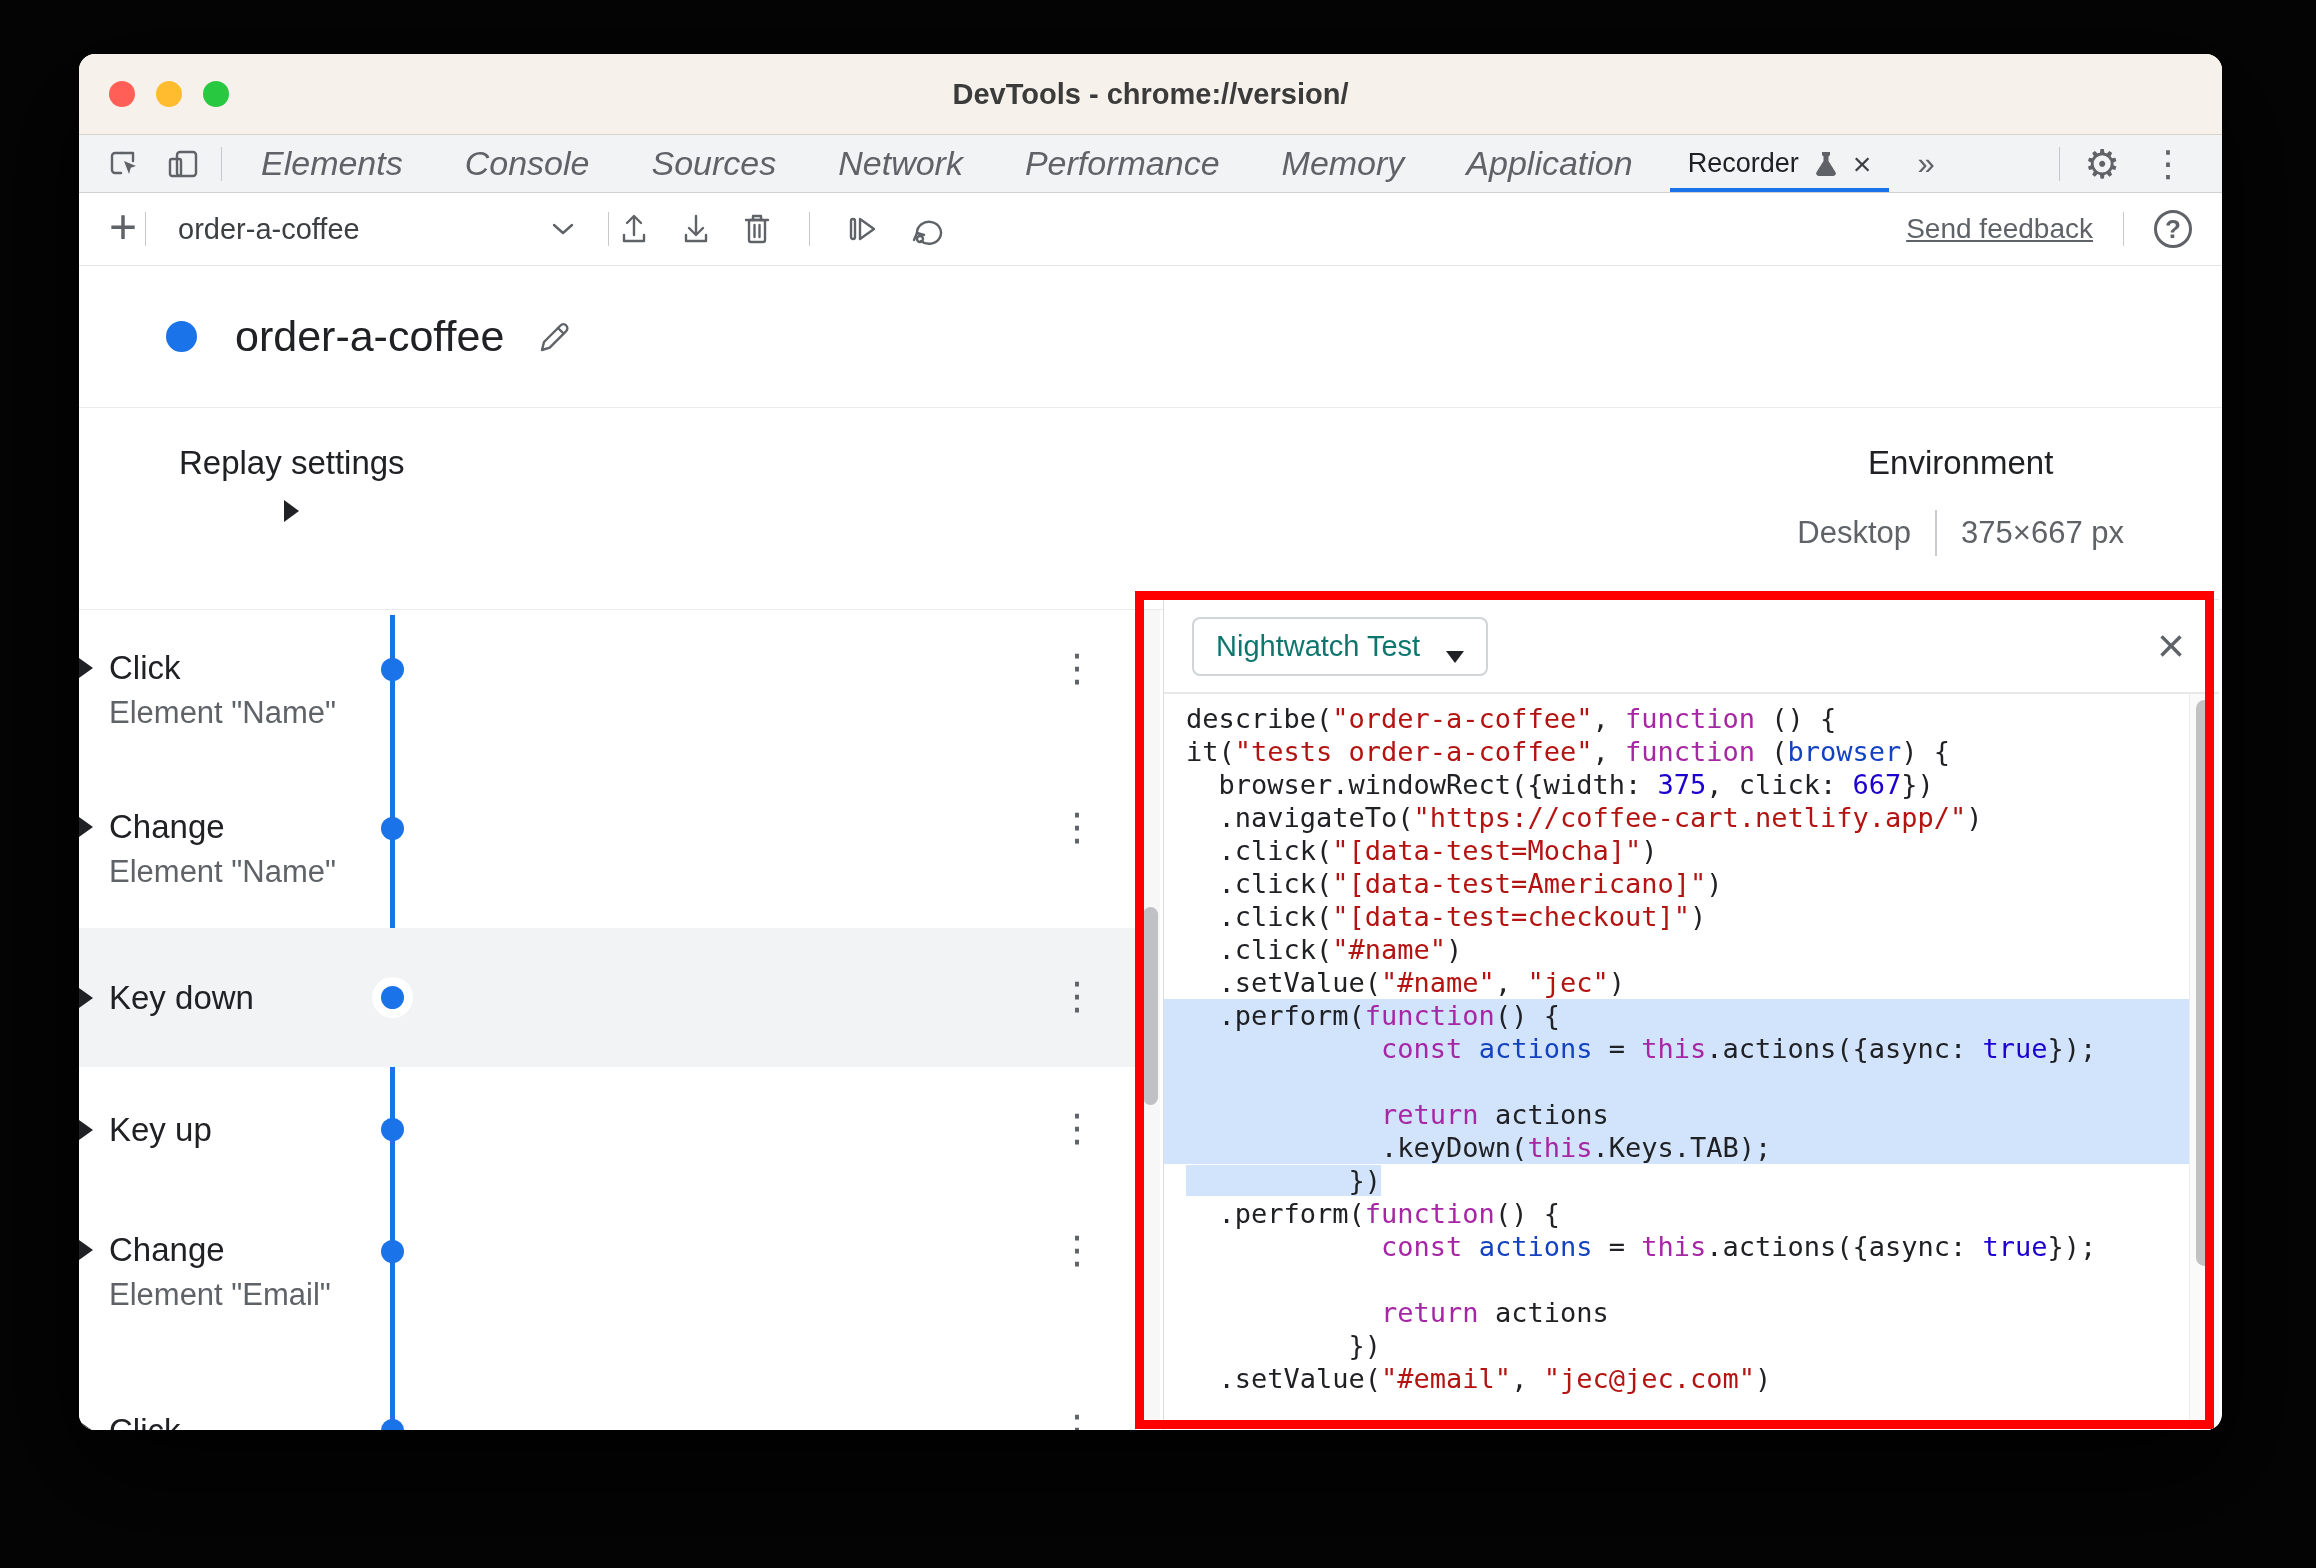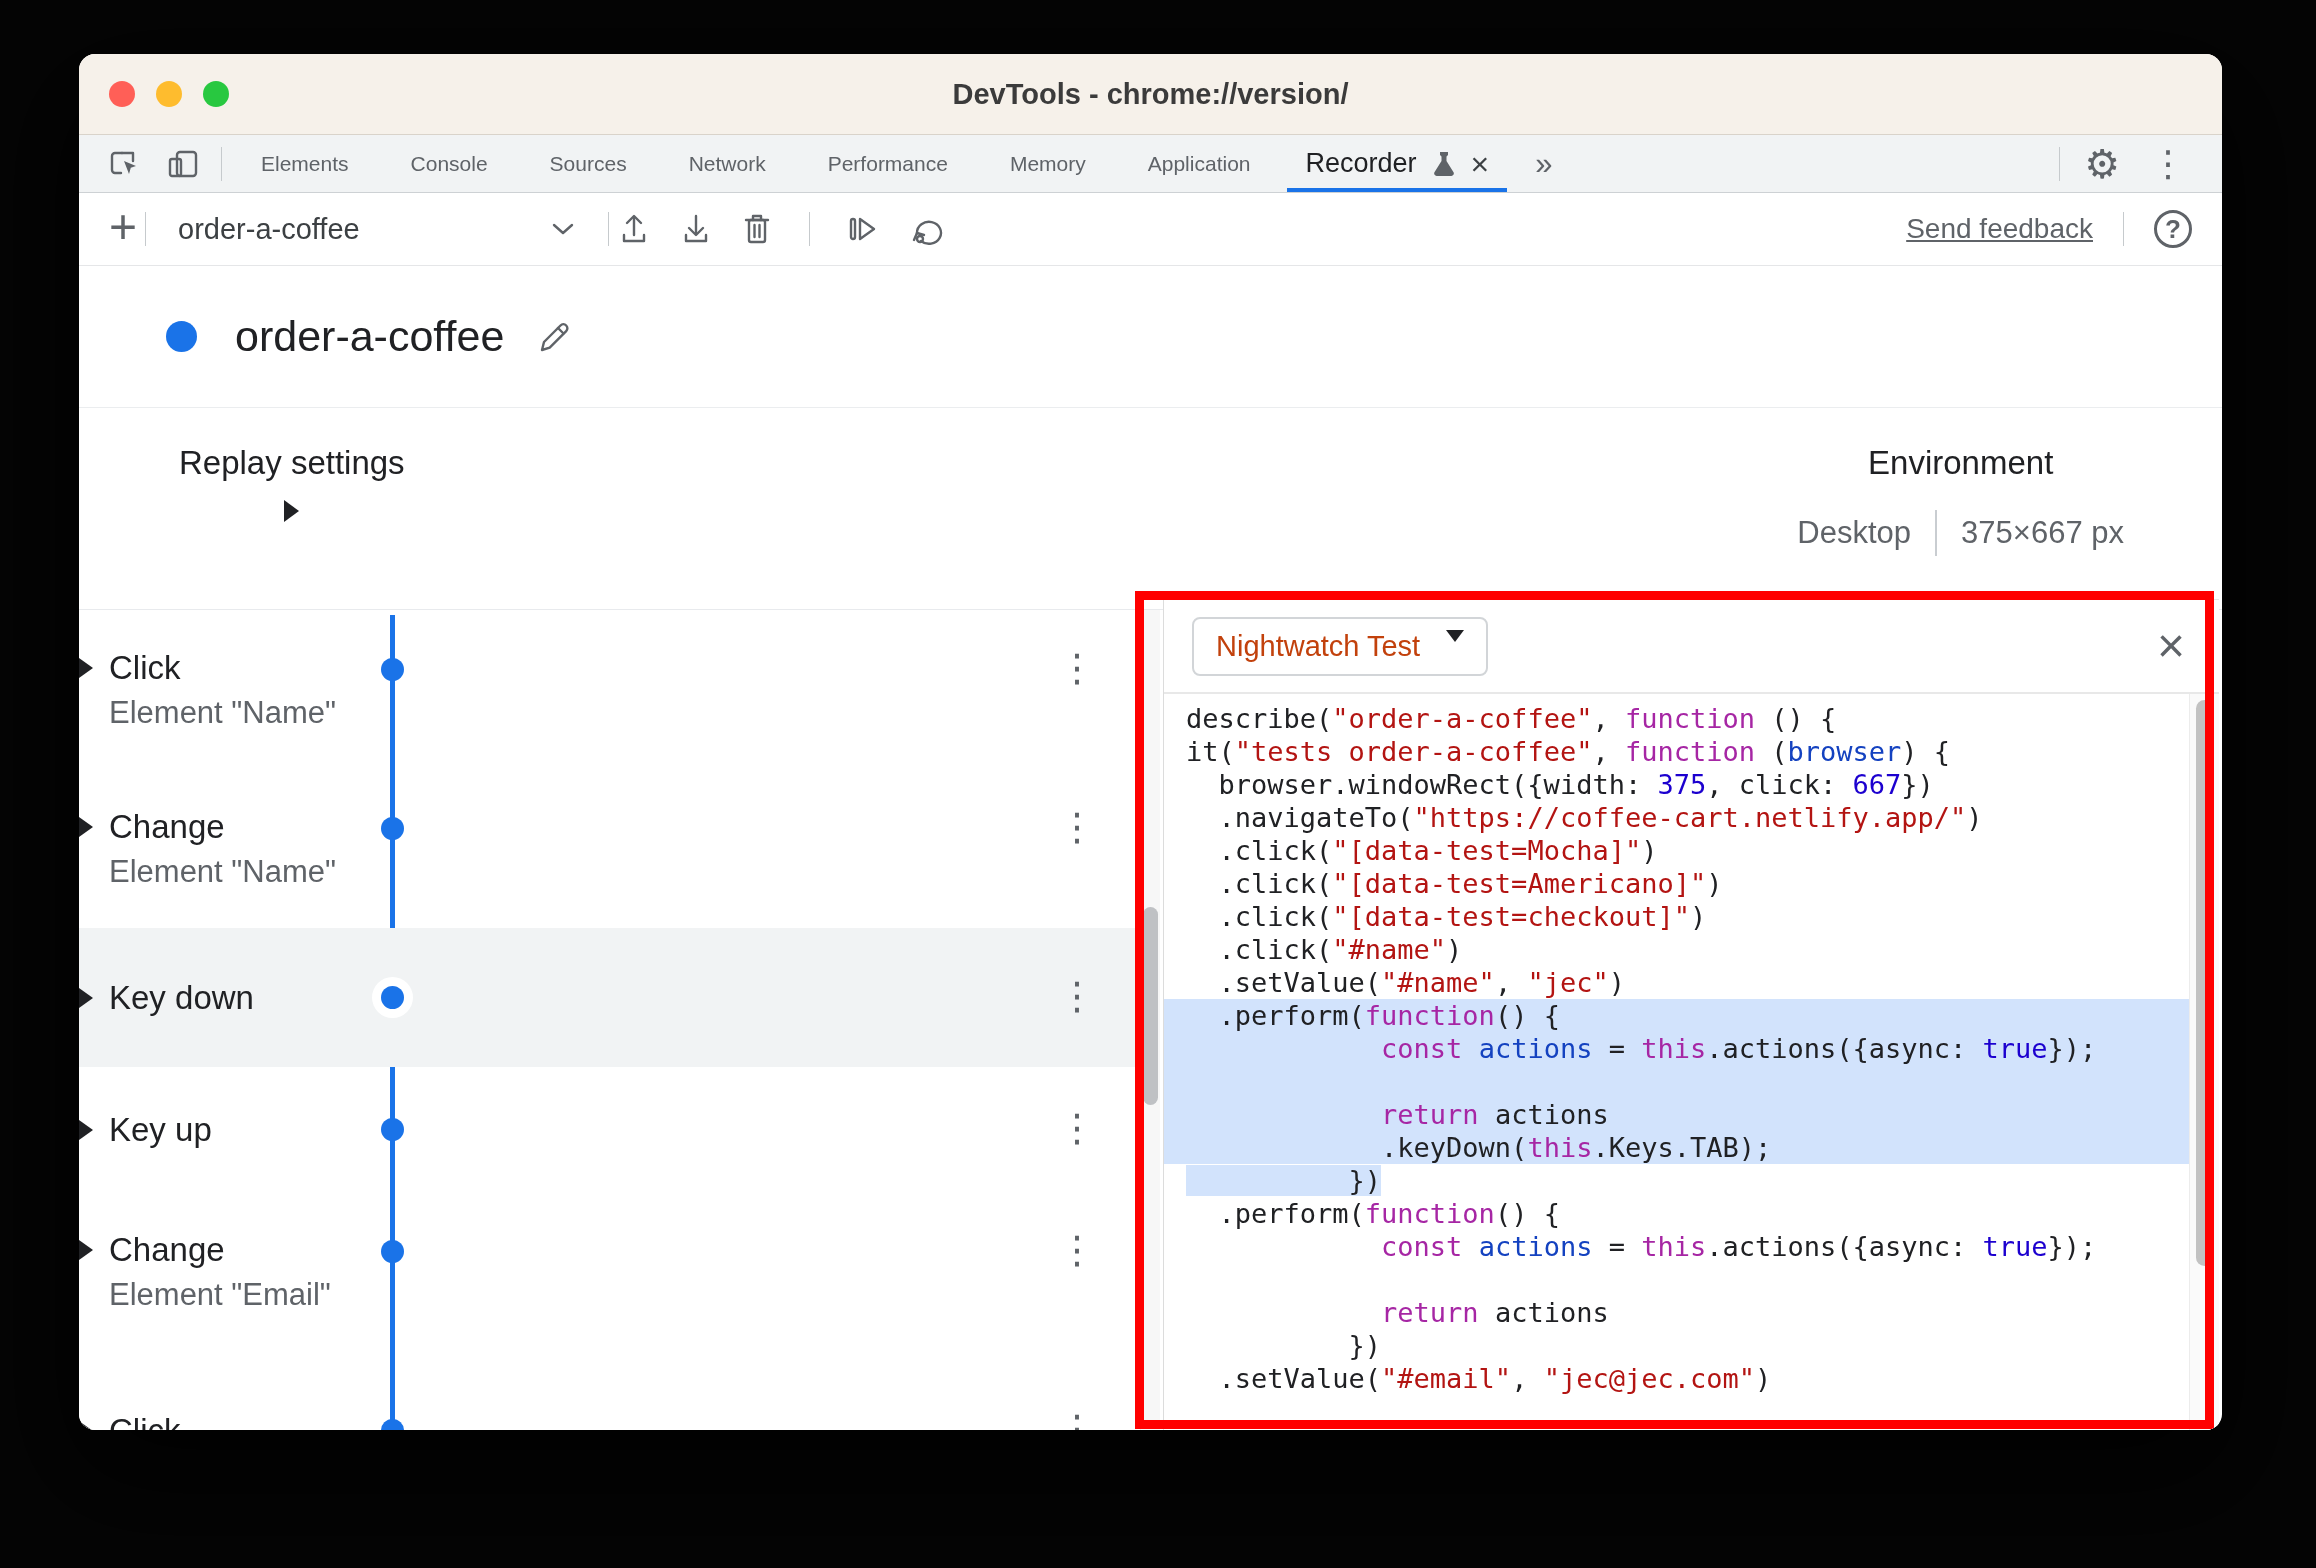--- a/index.html
+++ b/index.html
@@ -27,21 +27,21 @@
   
   .tabbar {
     height: 58px; background: #f1f3f4; border-bottom: 1px solid #cdd1d4;
     display: flex; align-items: stretch; padding-left: 16px;
   }
   .icon-btn { display: flex; align-items: center; justify-content: center; padding: 0 12px; }
   .vsep { width: 1px; background: #c6cacd; height: 34px; align-self: center; margin: 0 8px; }
   .tabs { display: flex; align-items: stretch; }
   .tab {
     display: flex; align-items: center; padding: 0 31px;
-    font-size: 21px; color: #5f6368; white-space: nowrap; cursor: default;
+    font-size: 34px; color: #5f6368; white-space: nowrap; cursor: default; font-style: italic;
   }
   .tab-recorder {
     display: flex; align-items: center; gap: 14px; padding: 0 24px;
     font-size: 27px; color: #202124; position: relative;
   }
   .tab-recorder::after {
     content: ""; position: absolute; left: 6px; right: 6px; bottom: 0; height: 4px;
     background: var(--accent);
   }
   .tab-close { font-size: 32px; color: #3c4043; line-height: 1; }
@@ -135,22 +135,22 @@
   .code-panel {
     position: absolute; left: 1084px; top: 545px; width: 1056px; height: 832px;
     background: #fff; border-left: 1px solid #dcdcdc; border-top: 1px solid #e6e6e6; z-index: 5;
     display: flex; flex-direction: column;
   }
   .code-header {
     height: 94px; flex: none; display: flex; align-items: center; justify-content: space-between;
     padding: 0 34px 0 28px; border-bottom: 2px solid #e8e8e8;
   }
   .fmt-select {
-    display: flex; align-items: flex-start; gap: 26px; border: 2px solid #d2d5d8; border-radius: 8px;
-    padding: 11px 22px; font-size: 29px; color: #c2410c;
+    display: flex; align-items: flex-end; gap: 26px; border: 2px solid #d2d5d8; border-radius: 8px;
+    padding: 11px 22px; font-size: 29px; color: #0f766e;
   }
   .fmt-select .caret-down { border-left-width: 9px; border-right-width: 9px; border-top-width: 12px; color: #202124; }
   .code-close { font-size: 48px; color: #5f6368; line-height: 1; }
   .code-body {
     position: relative; flex: 1; overflow: hidden; padding-top: 8px;
     font-family: "DejaVu Sans Mono", monospace; font-size: 27px; line-height: 33px; color: #202124;
   }
   .code-line { white-space: pre; min-height: 33px; padding-left: 22px; padding-right: 34px; }
   .code-line.hl-full { background: var(--selection); }
   .hl-partial { background: var(--selection); }

